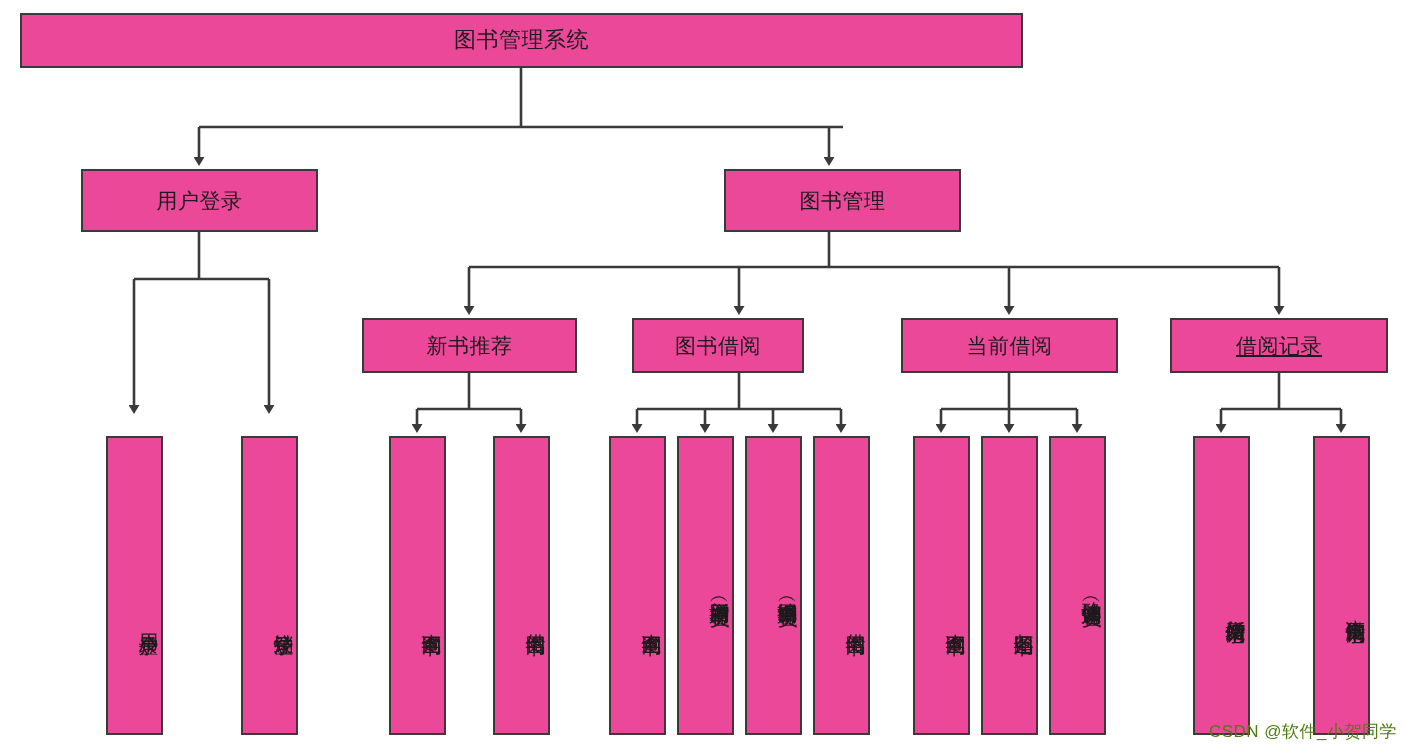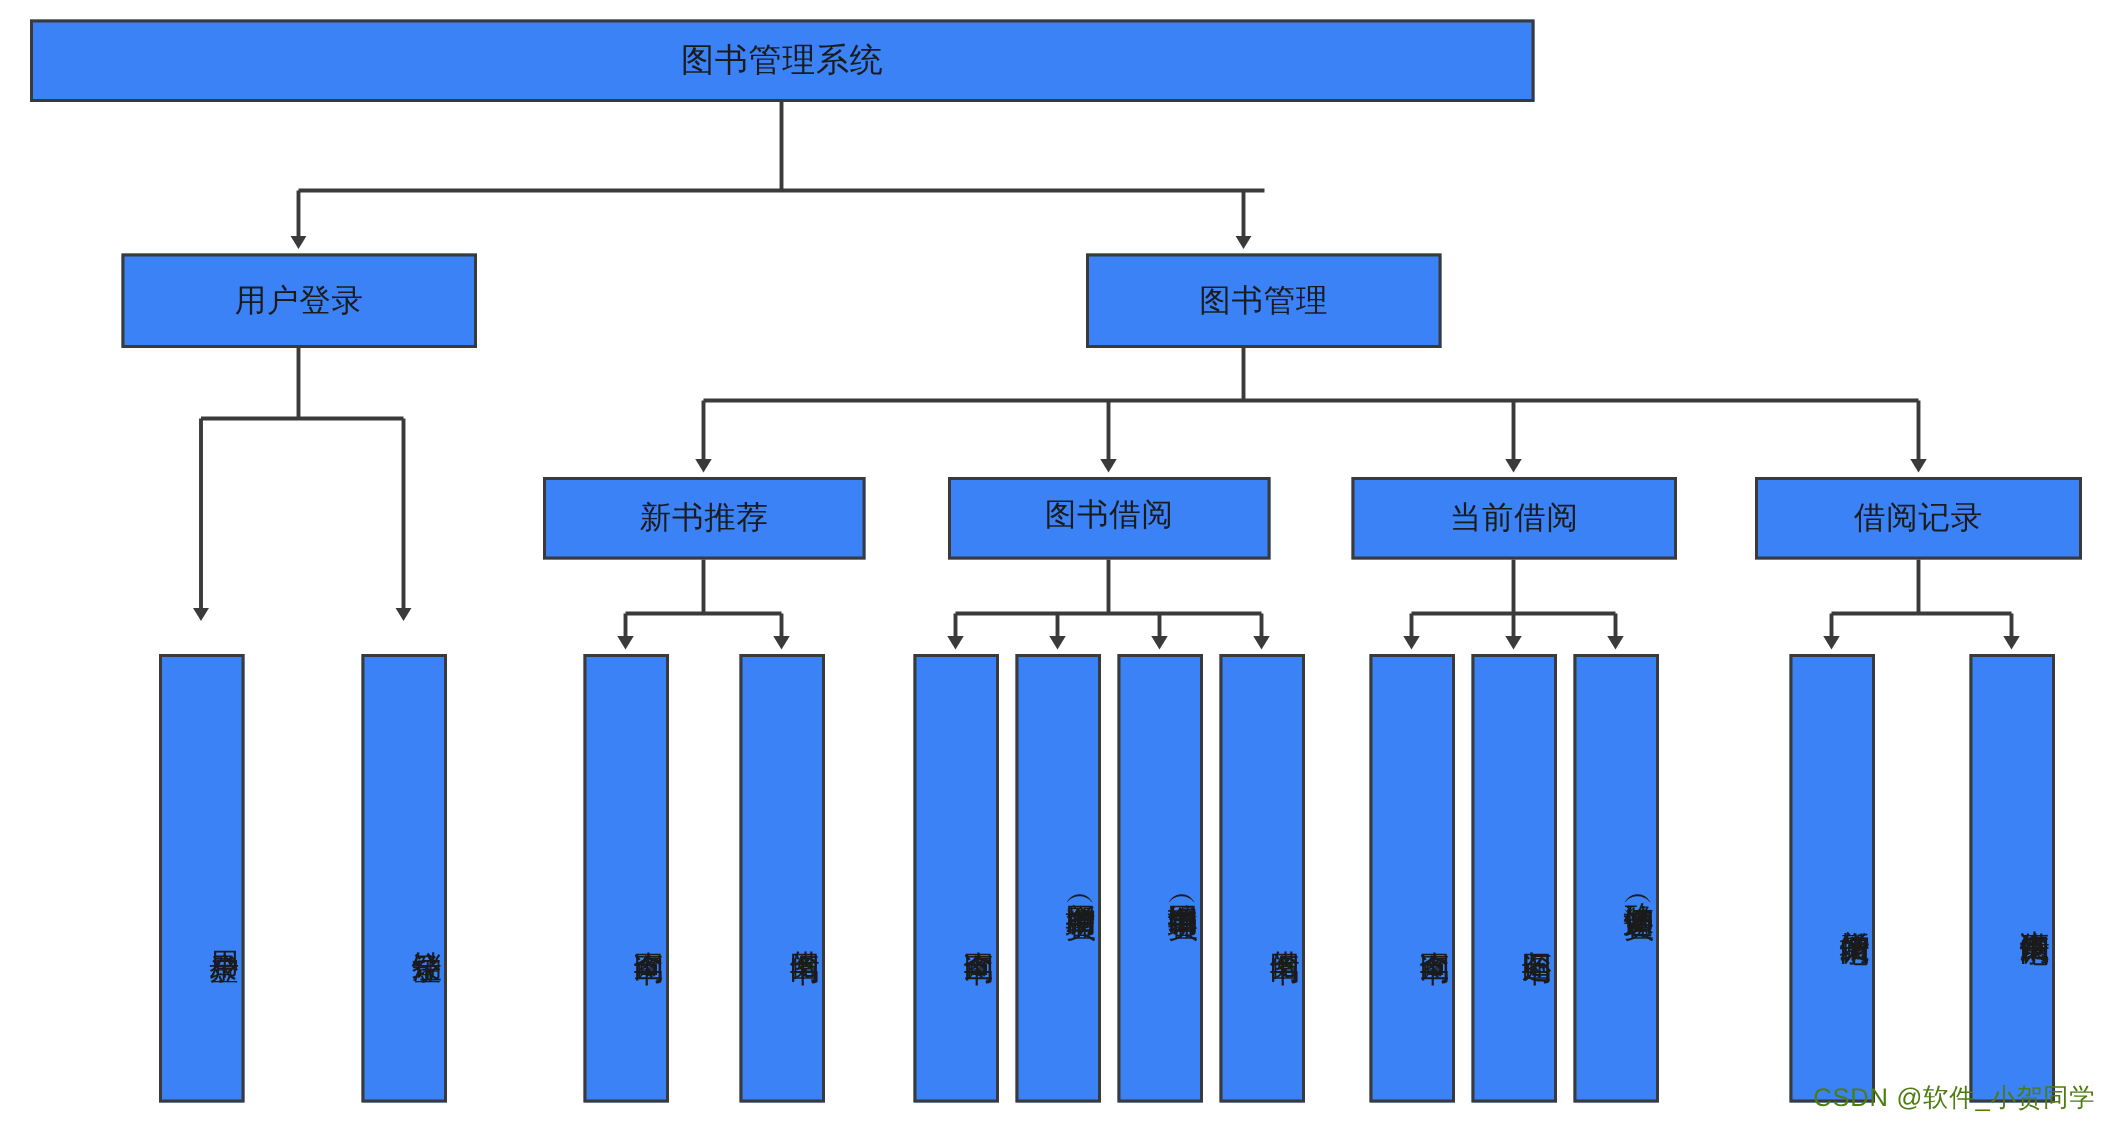--- a/index.html
+++ b/index.html
@@ -22,21 +22,21 @@
     position: absolute;
     left: 0;
     top: 0;
     width: 1405px;
     height: 747px;
     pointer-events: none;
   }
   .node {
     position: absolute;
     box-sizing: border-box;
-    background: #3b82f6;
+    background: #ec4899;
     border: 2px solid #3a3a3a;
     display: flex;
     align-items: center;
     justify-content: center;
     color: #1b1b1b;
     z-index: 2;
   }
   .node-h {
     font-size: 21px;
     letter-spacing: 0.5px;
@@ -135,27 +135,27 @@
   <div class="node node-h" style="left:81px; top:169px; width:237px; height:63px;">
     <span>用户登录</span>
   </div>
   <div class="node node-h" style="left:724px; top:169px; width:237px; height:63px;">
     <span>图书管理</span>
   </div>
 
   <div class="node node-h" style="left:362px; top:318px; width:215px; height:55px;">
     <span>新书推荐</span>
   </div>
-  <div class="node node-h" style="left:632px; top:318px; width:215px; height:55px;font-family:Liberation Mono, monospace;">
+  <div class="node node-h" style="left:632px; top:318px; width:172px; height:55px;">
     <span>图书借阅</span>
   </div>
   <div class="node node-h" style="left:901px; top:318px; width:217px; height:55px;">
     <span>当前借阅</span>
   </div>
-  <div class="node node-h" style="left:1170px; top:318px; width:218px; height:55px;">
+  <div class="node node-h" style="left:1170px; top:318px; width:218px; height:55px;text-decoration:underline;">
     <span>借阅记录</span>
   </div>
 
   <div class="node node-v" style="left:106px; top:436px; width:57px; height:299px; padding-top:68px;">
     <span class="vlabel">用户登录</span>
   </div>
   <div class="node node-v" style="left:241px; top:436px; width:57px; height:299px; padding-top:68px;">
     <span class="vlabel">注销登录</span>
   </div>
 

